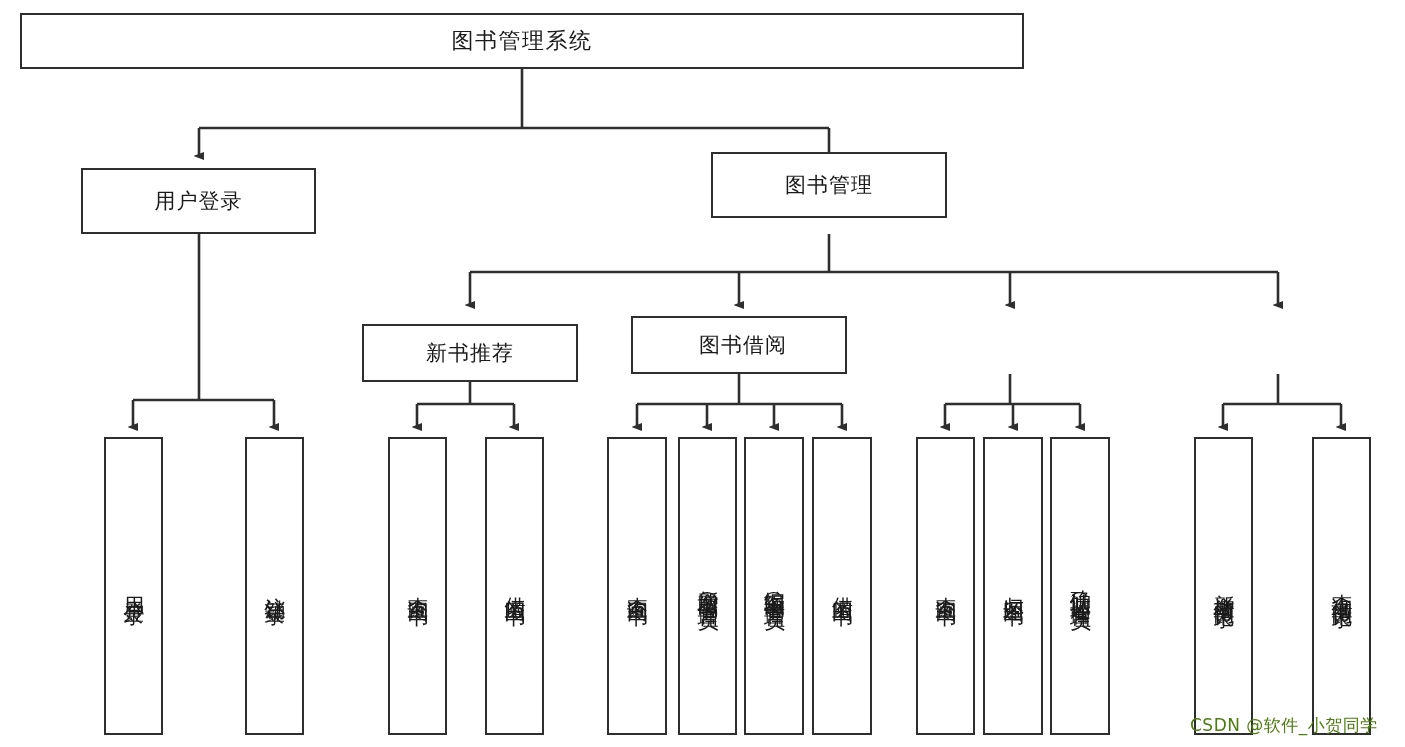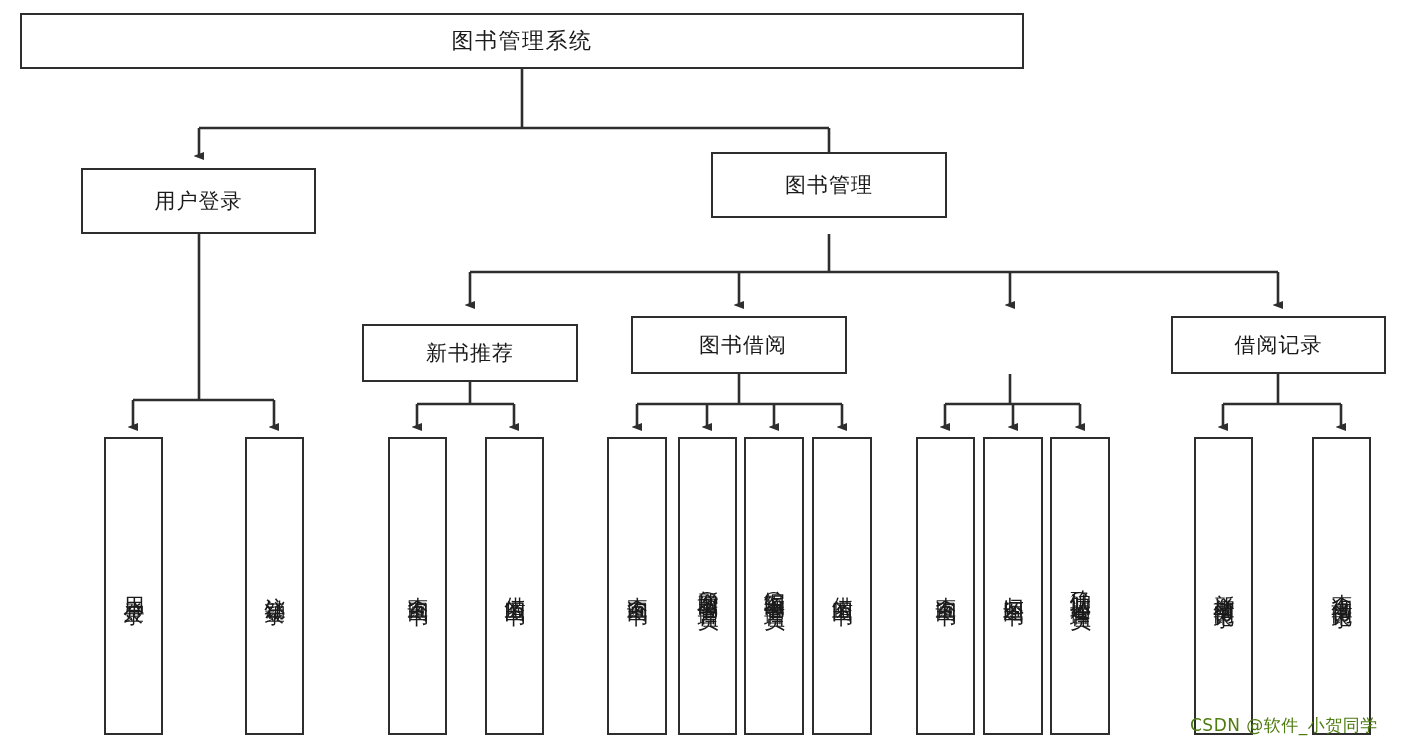--- a/index.html
+++ b/index.html
@@ -142,23 +142,20 @@
   <div class="node h" style="left:711px; top:152px; width:236px; height:66px;">
     <span class="label">图书管理</span>
   </div>
 
   <div class="node h" style="left:362px; top:316px; width:216px; height:58px;margin-top:8px;">
     <span class="label">新书推荐</span>
   </div>
   <div class="node h" style="left:631px; top:316px; width:216px; height:58px;padding-left:8px;">
     <span class="label">图书借阅</span>
   </div>
-  <div class="node h" style="left:1171px; top:316px; width:215px; height:58px;">
-    <span class="label">借阅记录</span>
-  </div>
 
   <div class="node v" style="left:104px; top:437px; width:59px; height:298px;">
     <span class="label">用户登录</span>
   </div>
   <div class="node v" style="left:245px; top:437px; width:59px; height:298px;">
     <span class="label">注销登录</span>
   </div>
 
   <div class="node v" style="left:388px; top:437px; width:59px; height:298px;">
     <span class="label">查询图书</span>

